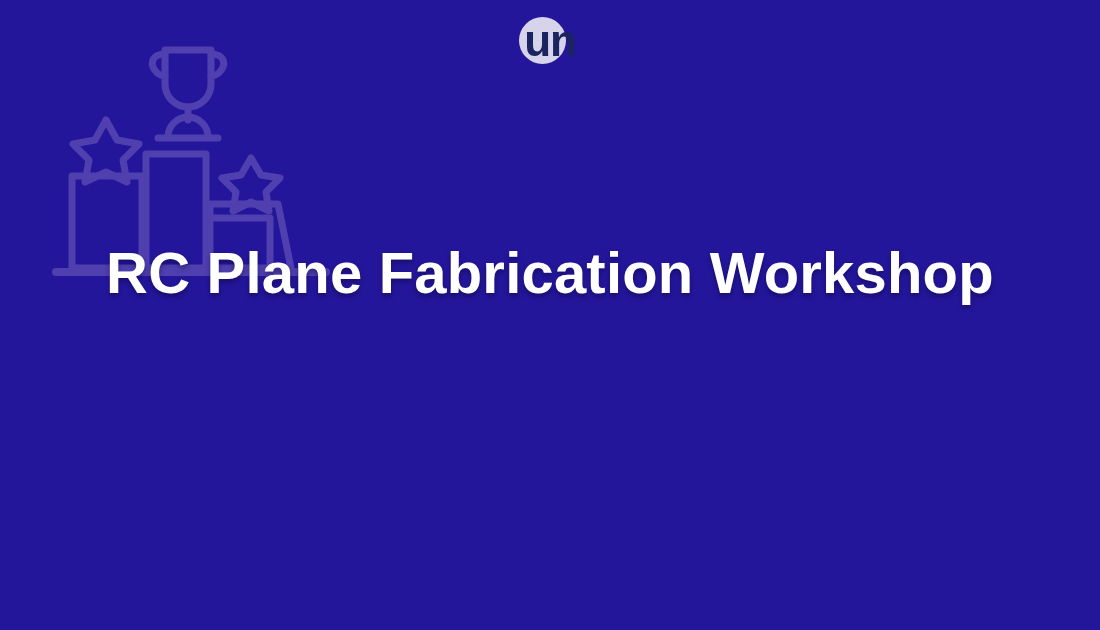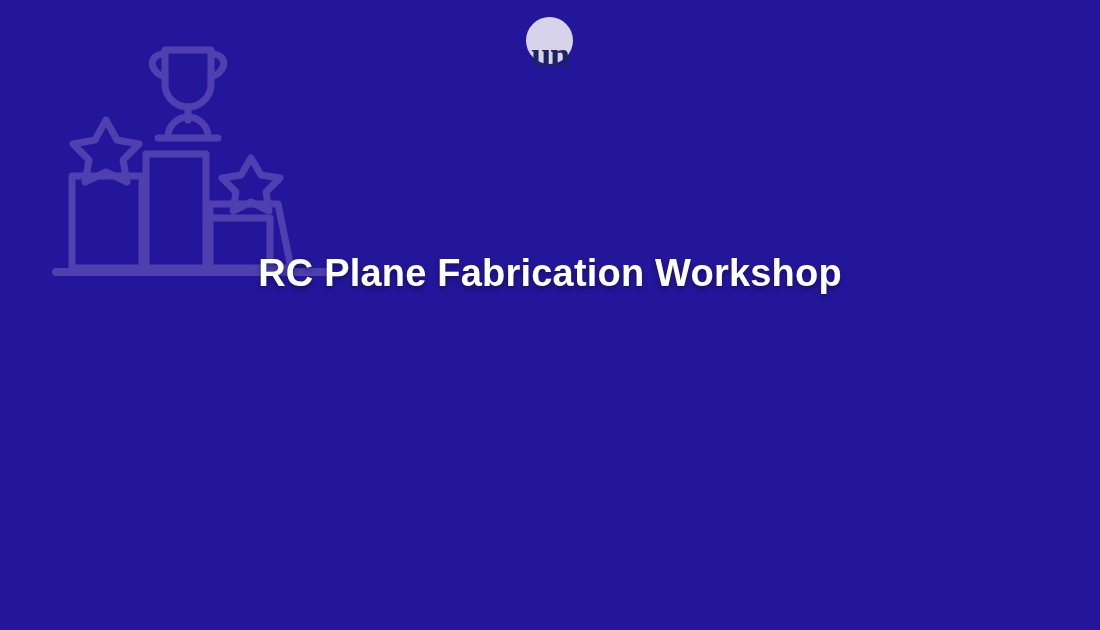--- a/index.html
+++ b/index.html
@@ -55,41 +55,40 @@
     top:1px;
     width:47px;
     height:47px;
     border-radius:50%;
     background:#D6D3EA;
     z-index:0;
   }
   .logo-un, .logo-stop {
     position:relative;
     z-index:1;
-    font-family:Liberation Serif, serif;
+    font-family:Liberation Sans, sans-serif;
     font-weight:bold;
-    font-size:36px;
+    font-size:44px;
     line-height:50px;
     letter-spacing:-1.2px;
-    margin-top:14px;
   }
   .logo-un { color:#1B2460; }
   .logo-stop { color:#D6D3EA; }
   
   .title-block {
     position:absolute;
     left:0; right:0;
     top:228px;
     text-align:center;
     padding:0 90px;
   }
   .title-text {
     font-family:"Liberation Sans", sans-serif;
     font-weight:bold;
-    font-size:38px;
+    font-size:58px;
     line-height:90px;
     color:#FFFFFF;
     letter-spacing:0.2px;
     text-shadow:0 3px 5px rgba(8,4,50,0.45);
     white-space:normal;
   }
 </style>
 </head>
 <body>
 

